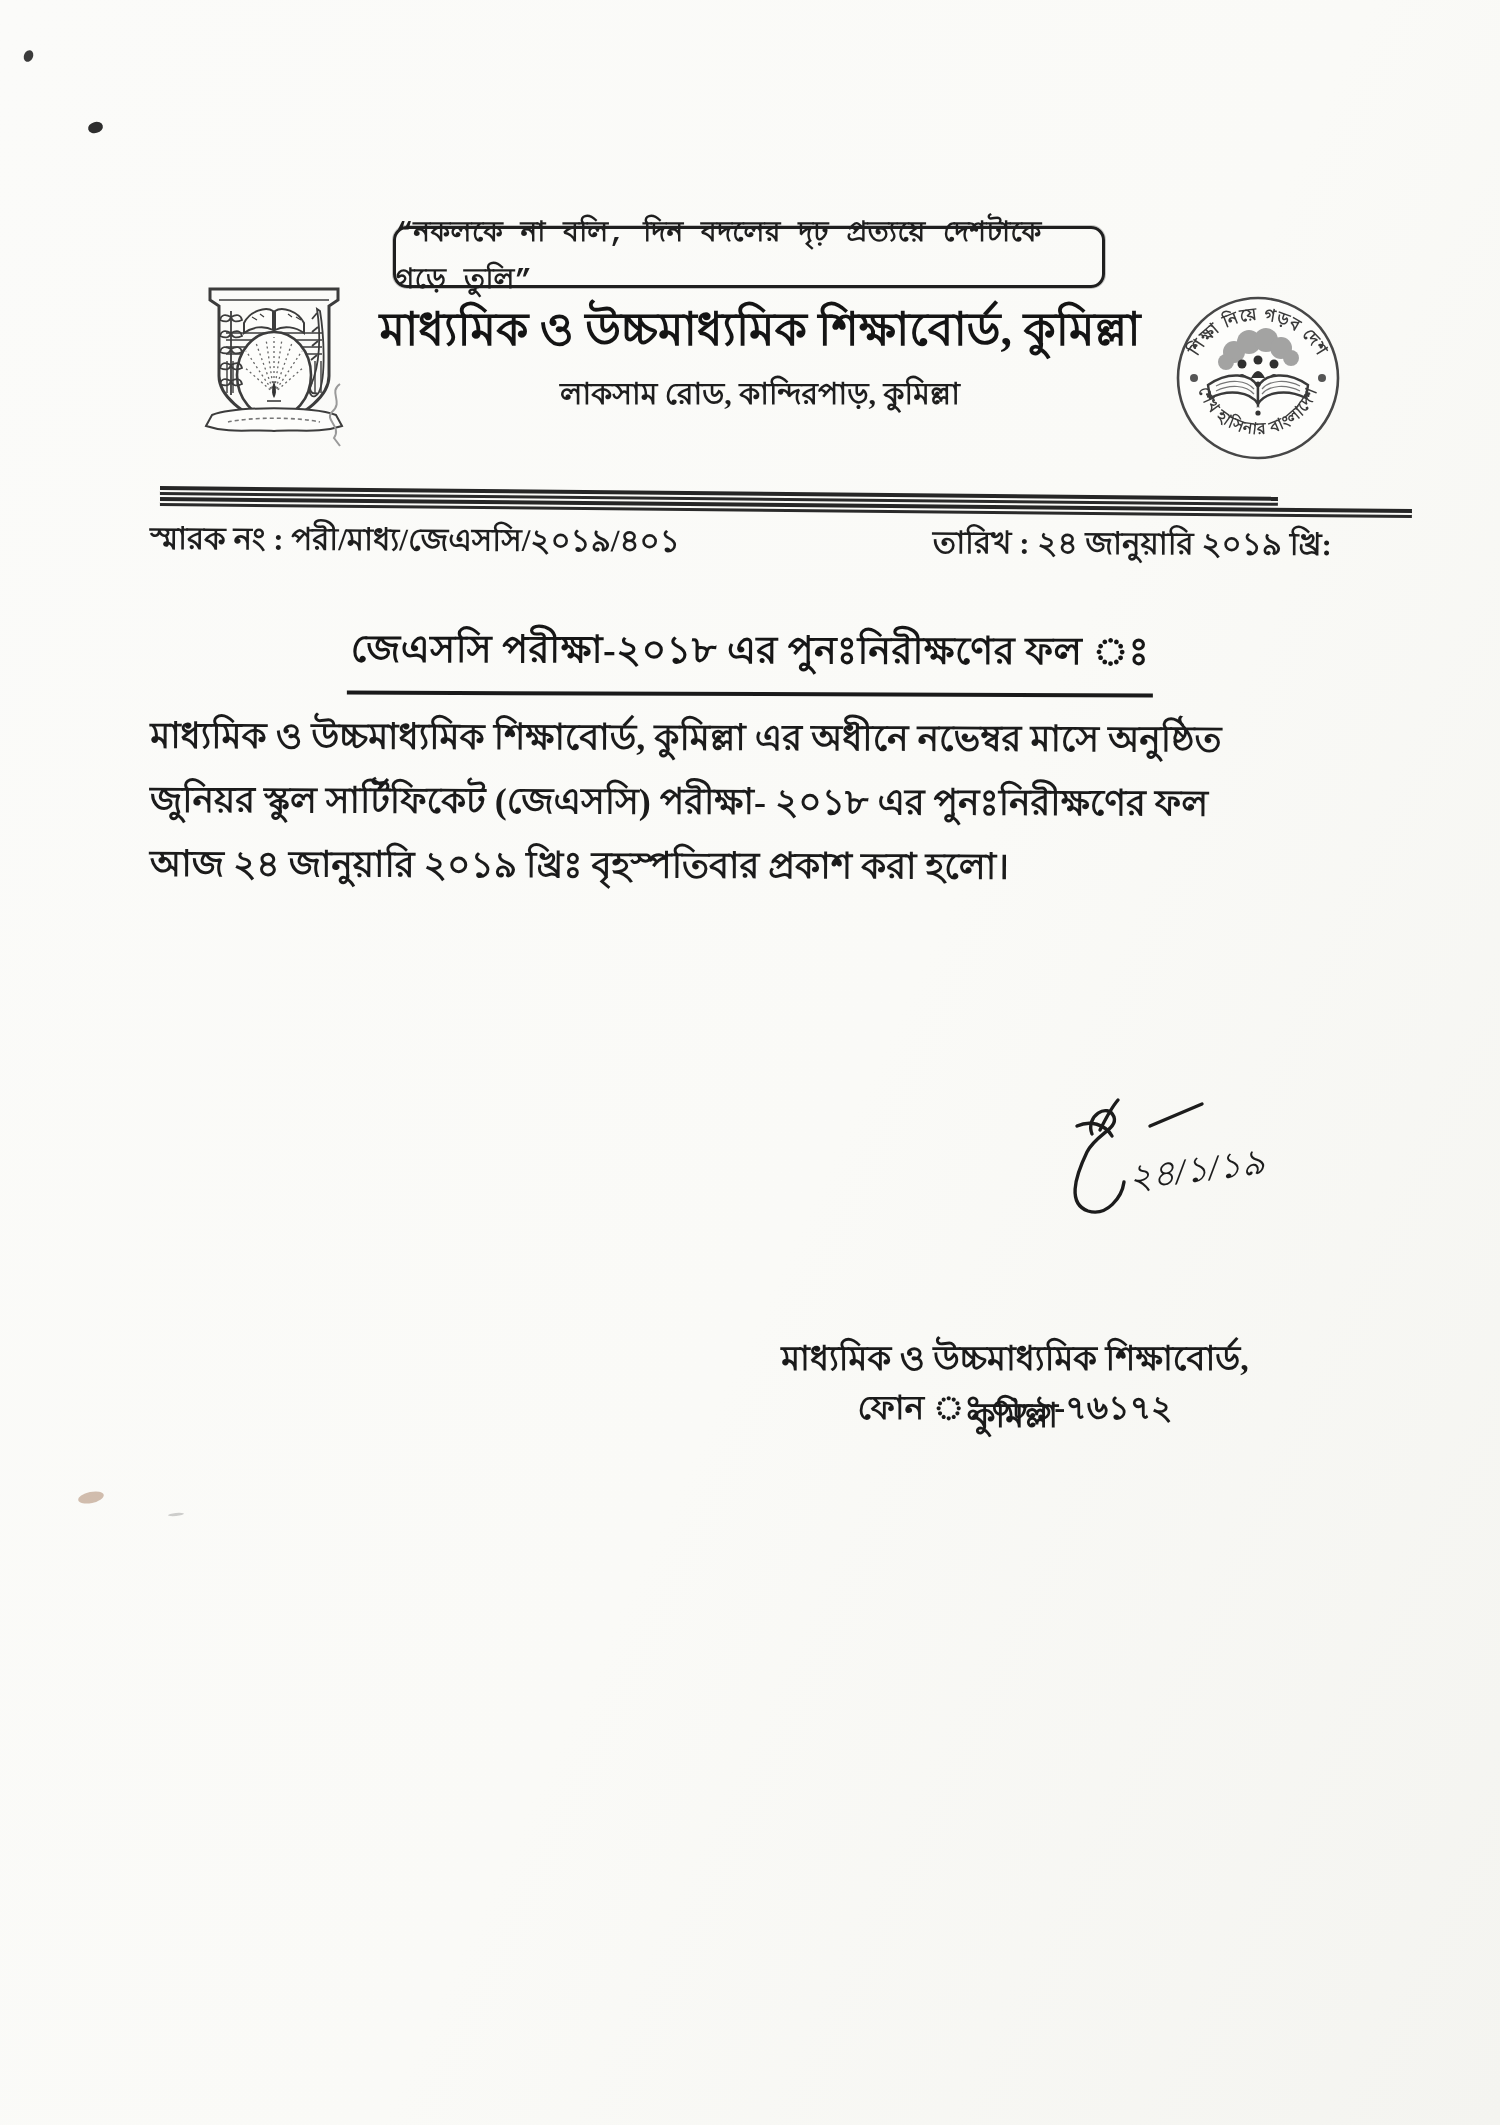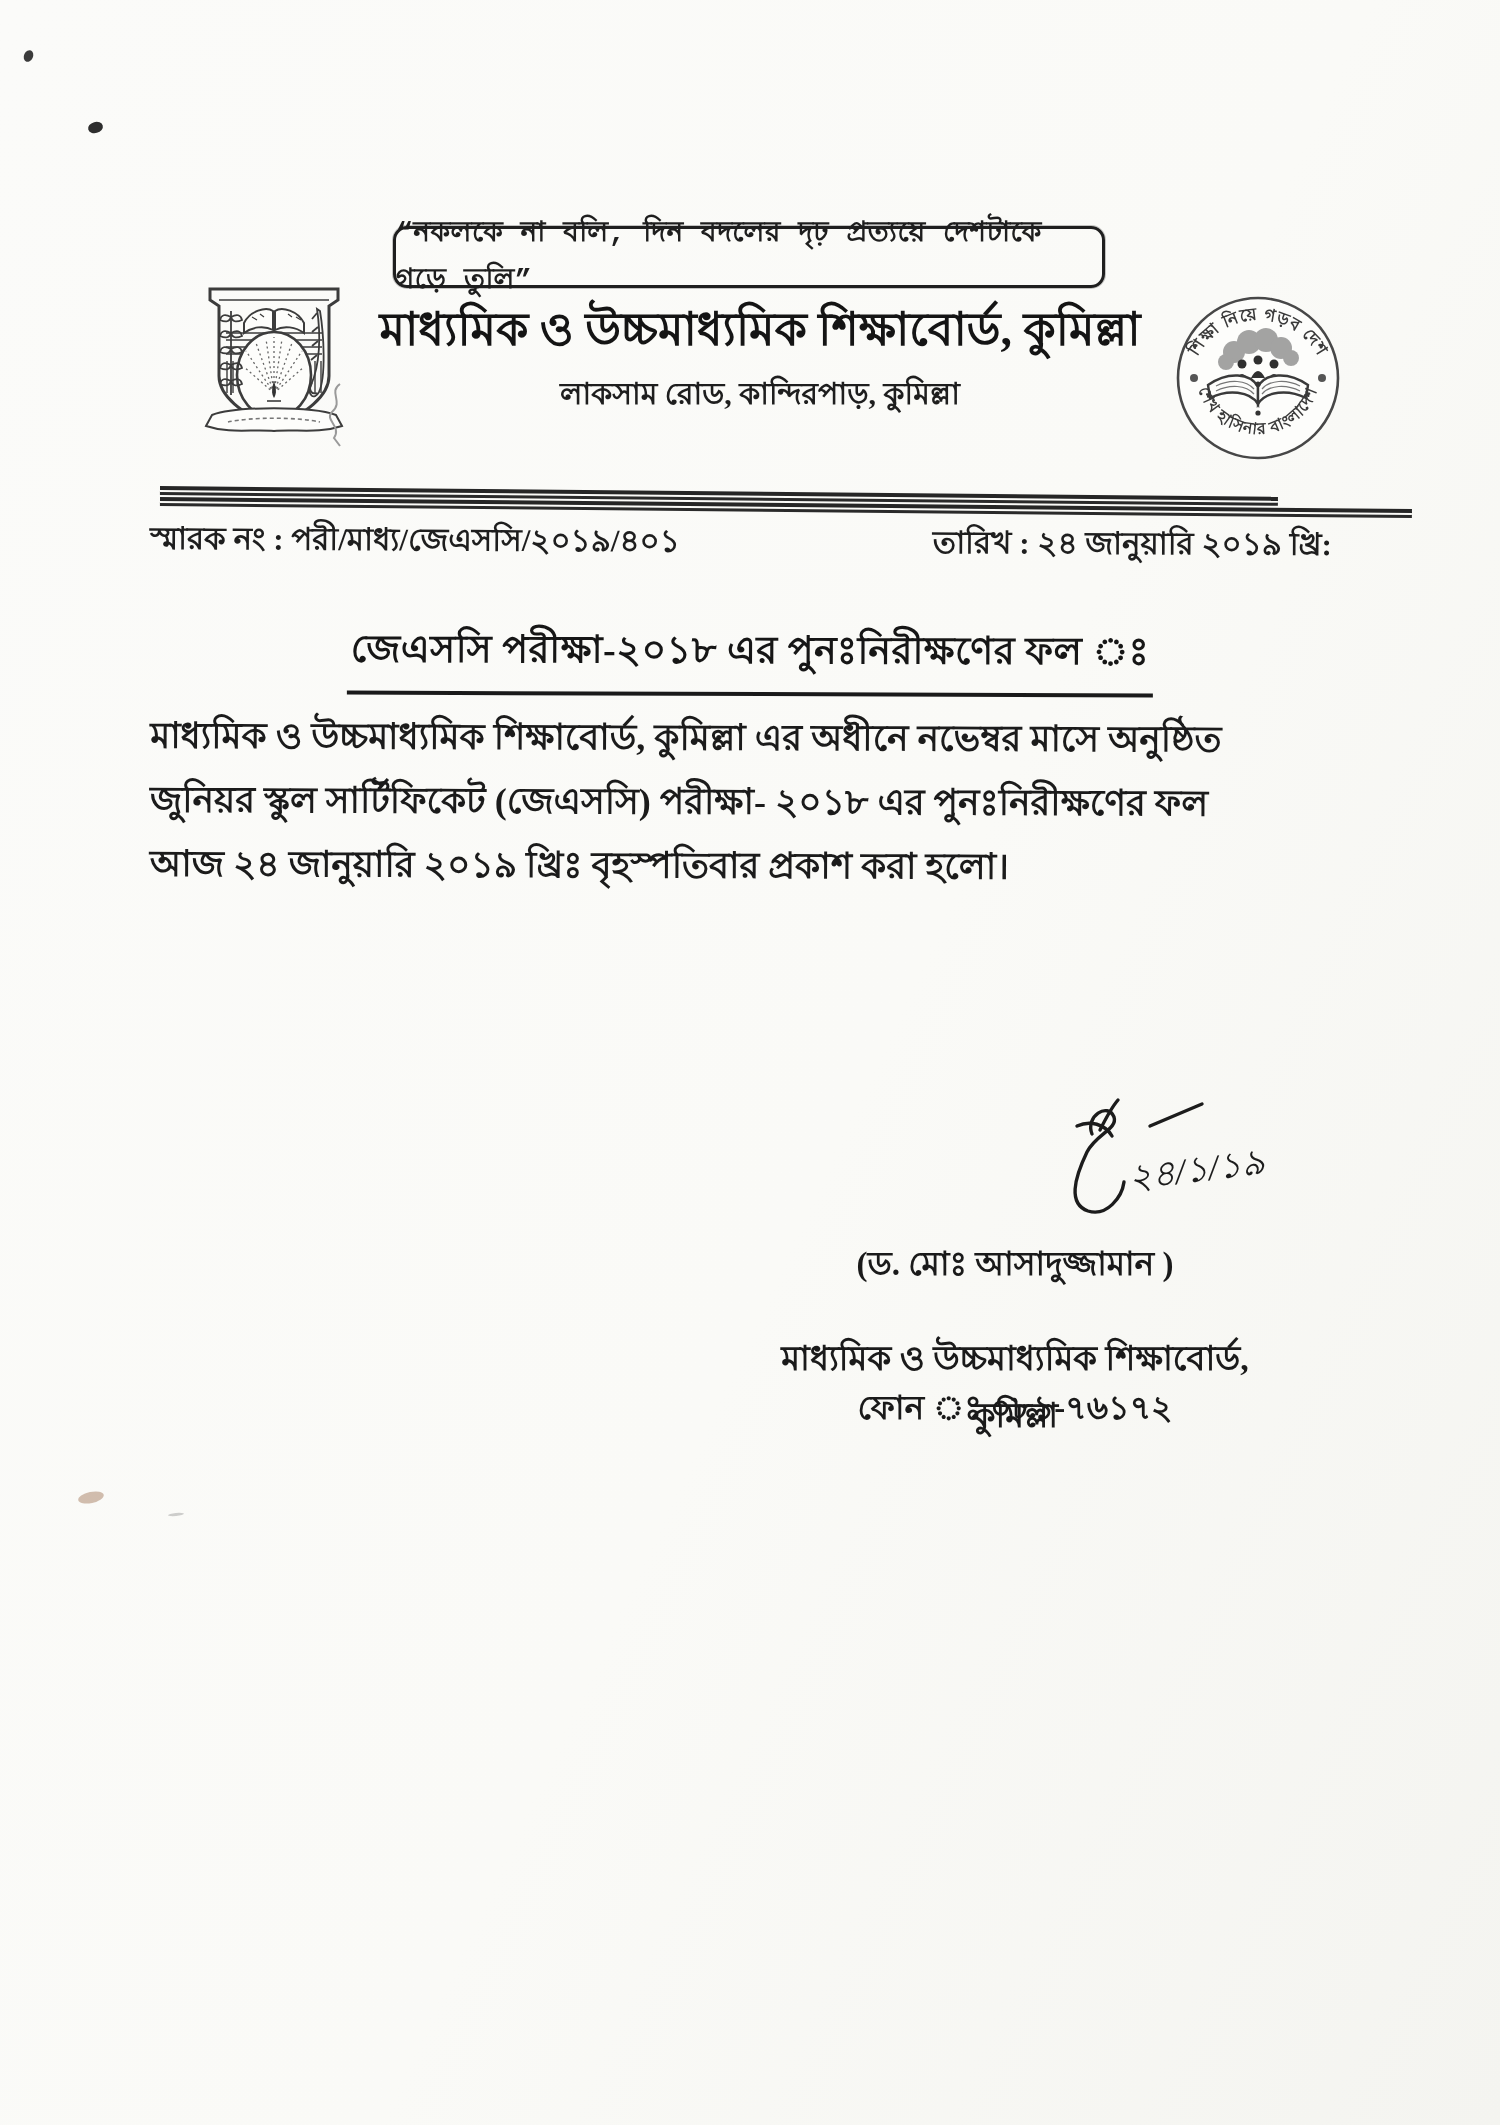--- a/index.html
+++ b/index.html
@@ -177,17 +177,16 @@
   <svg class="abs" style="left:1030px;top:1090px" width="290" height="160" viewBox="0 0 290 160">
     <g stroke="#1c1c1c" stroke-width="3.4" fill="none" stroke-linecap="round">
       <path d="M62,44 C55,26 78,12 84,27 C88,39 66,44 57,62 C44,89 38,114 58,121 C77,127 92,107 94,92"></path>
       <path d="M70,40 C76,28 81,18 88,10"></path>
       <path d="M47,36 C60,30 75,34 82,46"></path>
       <path d="M120,36 L172,14"></path>
     </g>
     <text x="100" y="100" font-size="36" fill="#1c1c1c" transform="rotate(-7 100 100)" font-family="Liberation Serif, DejaVu Serif, serif" font-style="italic">২৪/১/১৯</text>
   </svg>
 
-  <div class="abs sig-line sig-name">(ড. মোঃ আসাদুজ্জামান )</div>
   <div class="abs sig-line sig-org">মাধ্যমিক ও উচ্চমাধ্যমিক শিক্ষাবোর্ড, কুমিল্লা</div>
   <div class="abs sig-line sig-phone">ফোন ঃ ০৮১-৭৬১৭২</div>
 
 </div>
 
 </body></html>

